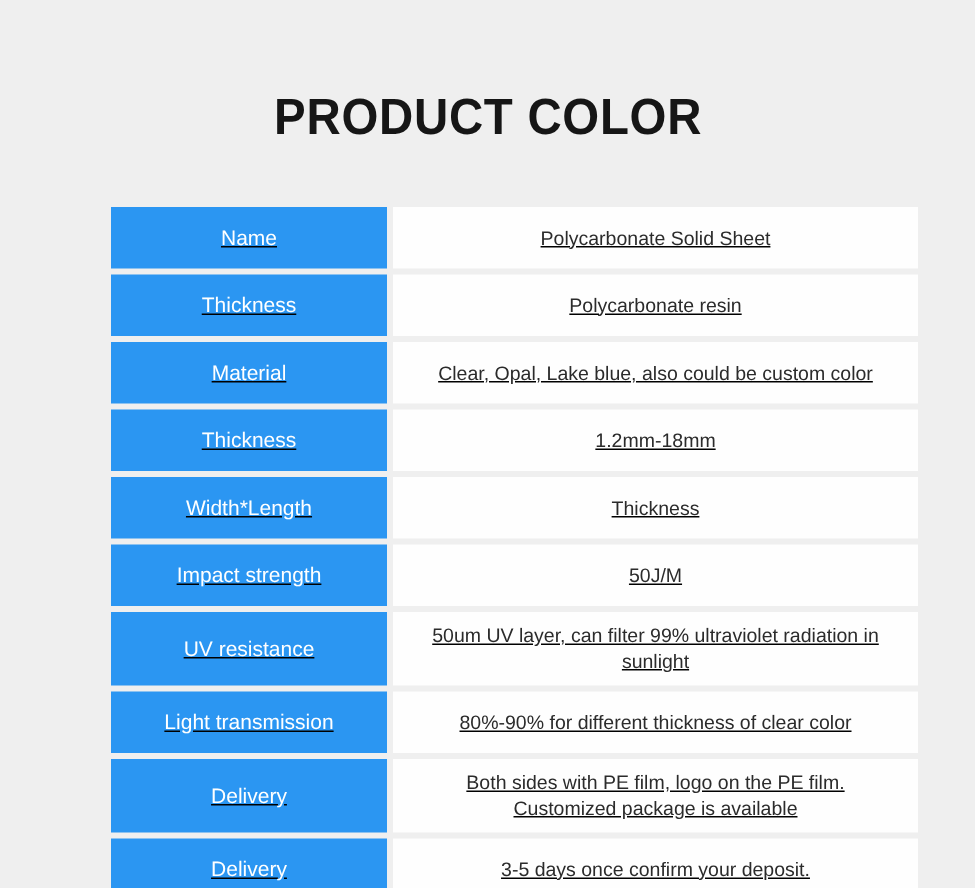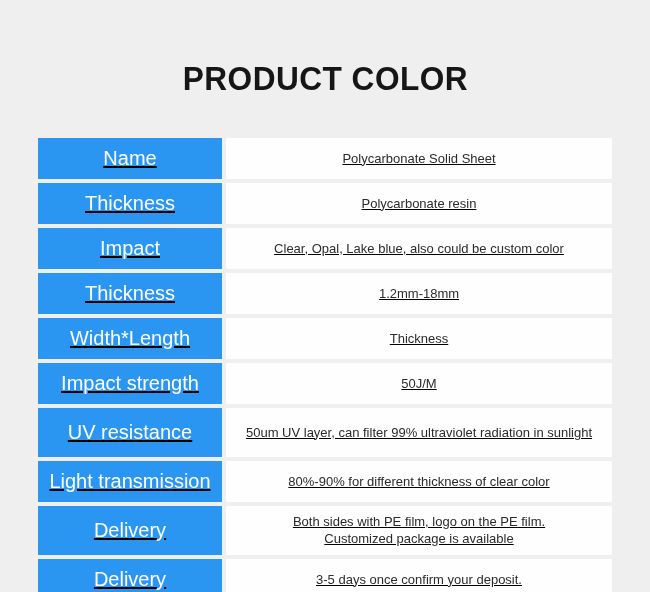--- a/index.html
+++ b/index.html
@@ -64,29 +64,30 @@
 
   .spec-row.tall {
     min-height: 49px;
   }
 
   .spec-label {
     flex: 0 0 184px;
     width: 184px;
     background: #2b96f2;
     color: #ffffff;
-    font-size: 20px;
+    font-size: 14px;
     line-height: 17px;
     display: flex;
     align-items: center;
     justify-content: center;
     text-align: center;
     padding: 4px 6px;
     box-sizing: border-box;
     font-weight: normal;
+    margin-left: 36px;
   }
 
   .spec-value {
     flex: 1 1 auto;
     background: #fefefe;
     color: #2b2b2b;
     font-size: 13px;
     line-height: 17px;
     display: flex;
     align-items: center;
@@ -110,21 +111,21 @@
 
   <div class="spec-row">
         <div class="spec-label">Name</div>
         <div class="spec-value">Polycarbonate Solid Sheet</div>
       </div>
       <div class="spec-row">
         <div class="spec-label">Thickness</div>
         <div class="spec-value">Polycarbonate resin</div>
       </div>
       <div class="spec-row">
-        <div class="spec-label">Impact</div>
+        <div class="spec-label">Material</div>
         <div class="spec-value">Clear, Opal, Lake blue, also could be custom color</div>
       </div>
       <div class="spec-row">
         <div class="spec-label">Thickness</div>
         <div class="spec-value">1.2mm-18mm</div>
       </div>
       <div class="spec-row">
         <div class="spec-label">Width*Length</div>
         <div class="spec-value">Thickness</div>
       </div>

